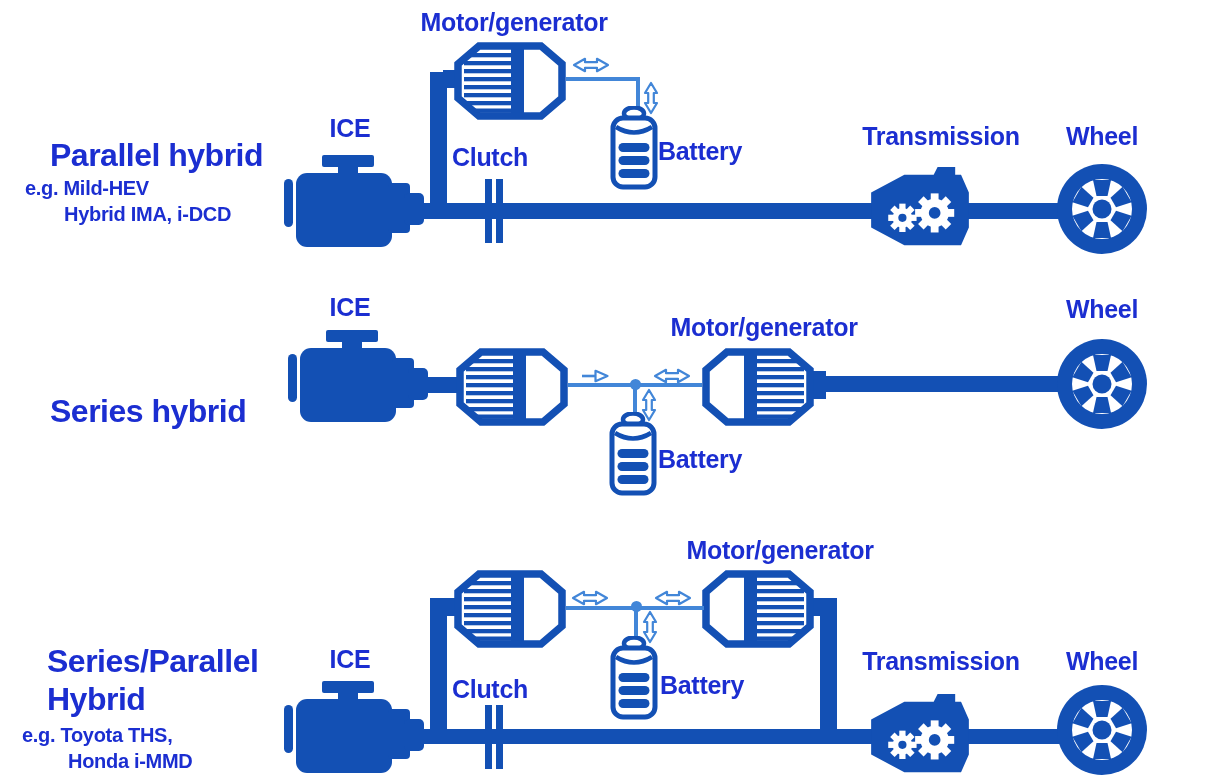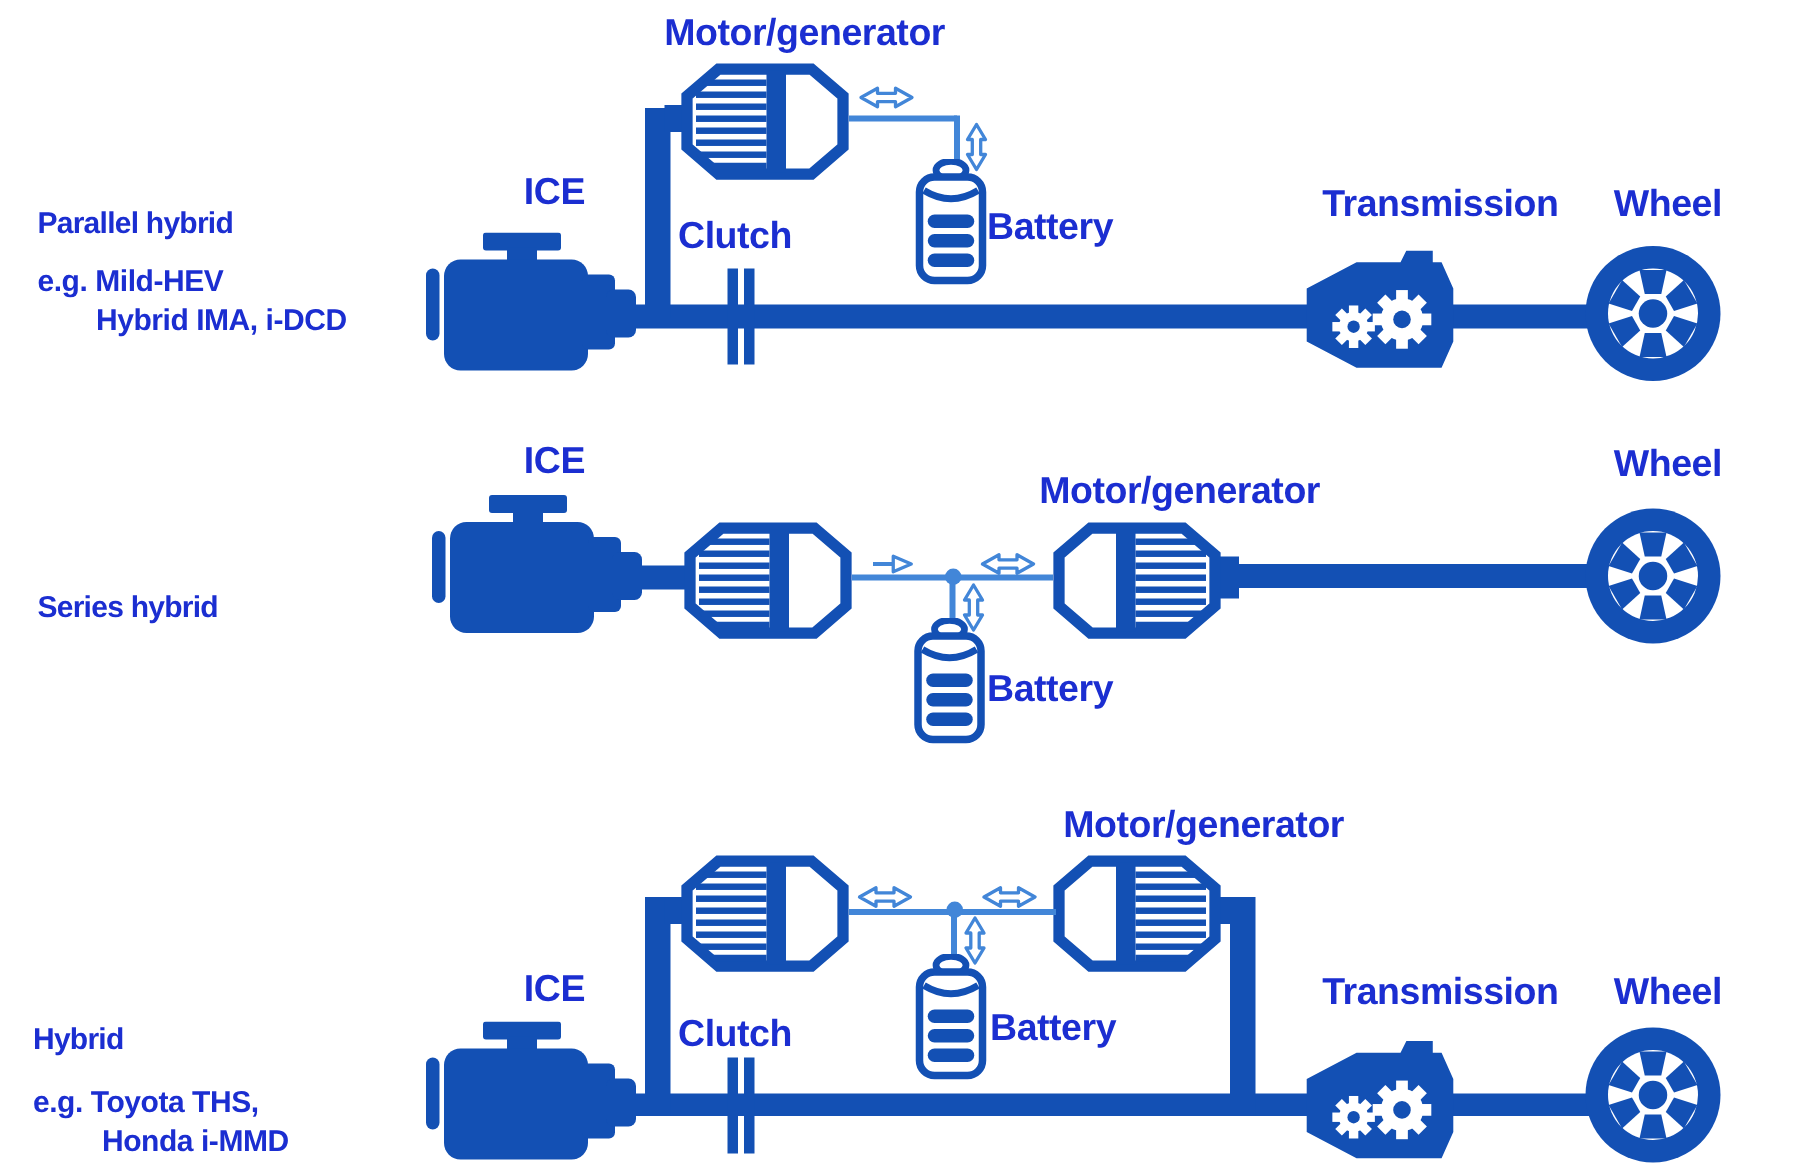--- a/index.html
+++ b/index.html
@@ -4,22 +4,22 @@
 <style>
   :root{
     --icon-blue:#1350b4;
     --text-blue:#1b2ed1;
     --light-blue:#4286d8;
   }
   html,body{margin:0;padding:0;background:#fff;}
   #stage{position:relative;width:1207px;height:784px;background:#ffffff;overflow:hidden;
          font-family:"Liberation Sans",sans-serif;}
   .lbl{position:absolute;color:var(--text-blue);font-weight:bold;white-space:nowrap;line-height:1.1;}
-  .c{text-align:right;}
-  .fs29{font-size:20px;letter-spacing:-0.5px;}
+  .c{text-align:center;}
+  .fs29{font-size:32px;letter-spacing:-0.5px;margin-left:25px;}
   .fs25{font-size:25px;letter-spacing:-0.3px;}
   .fs20{font-size:20px;letter-spacing:-0.3px;}
   .shaft,.pipe,.stub,.bar{position:absolute;background:var(--icon-blue);}
   .lline{position:absolute;background:var(--light-blue);}
   .dot{position:absolute;width:11px;height:11px;border-radius:50%;background:var(--light-blue);}
   svg.icon{position:absolute;overflow:visible;}
   .mirror{transform:scaleX(-1);}
   .fb{fill:var(--icon-blue);}
   .fw{fill:#ffffff;}
   .ow{fill:#ffffff;stroke:var(--icon-blue);}
@@ -216,20 +216,21 @@
       <use href="#sym-arrow-v"></use>
     </svg>
 
   <svg class="icon" style="left:609px;top:412px" width="48" height="84">
       <use href="#sym-battery"></use>
     </svg>
   <svg class="icon" style="left:1056px;top:338px" width="92" height="92">
       <use href="#sym-wheel"></use>
     </svg>
 
+  <div class="lbl fs29" style="left:22px;top:644px">Series/Parallel</div>
   <div class="lbl fs29" style="left:22px;top:682px">Hybrid</div>
   <div class="lbl fs20" style="left:22px;top:724px">e.g. Toyota THS,</div>
   <div class="lbl fs20" style="left:68px;top:750px">Honda i-MMD</div>
 
   <div class="lbl fs25 c" style="left:664px;top:537px;width:232px">Motor/generator</div>
   <div class="lbl fs25 c" style="left:310px;top:646px;width:80px">ICE</div>
   <div class="lbl fs25" style="left:452px;top:676px">Clutch</div>
   <div class="lbl fs25" style="left:660px;top:672px">Battery</div>
   <div class="lbl fs25 c" style="left:843px;top:648px;width:196px">Transmission</div>
   <div class="lbl fs25 c" style="left:1056px;top:648px;width:92px">Wheel</div>

